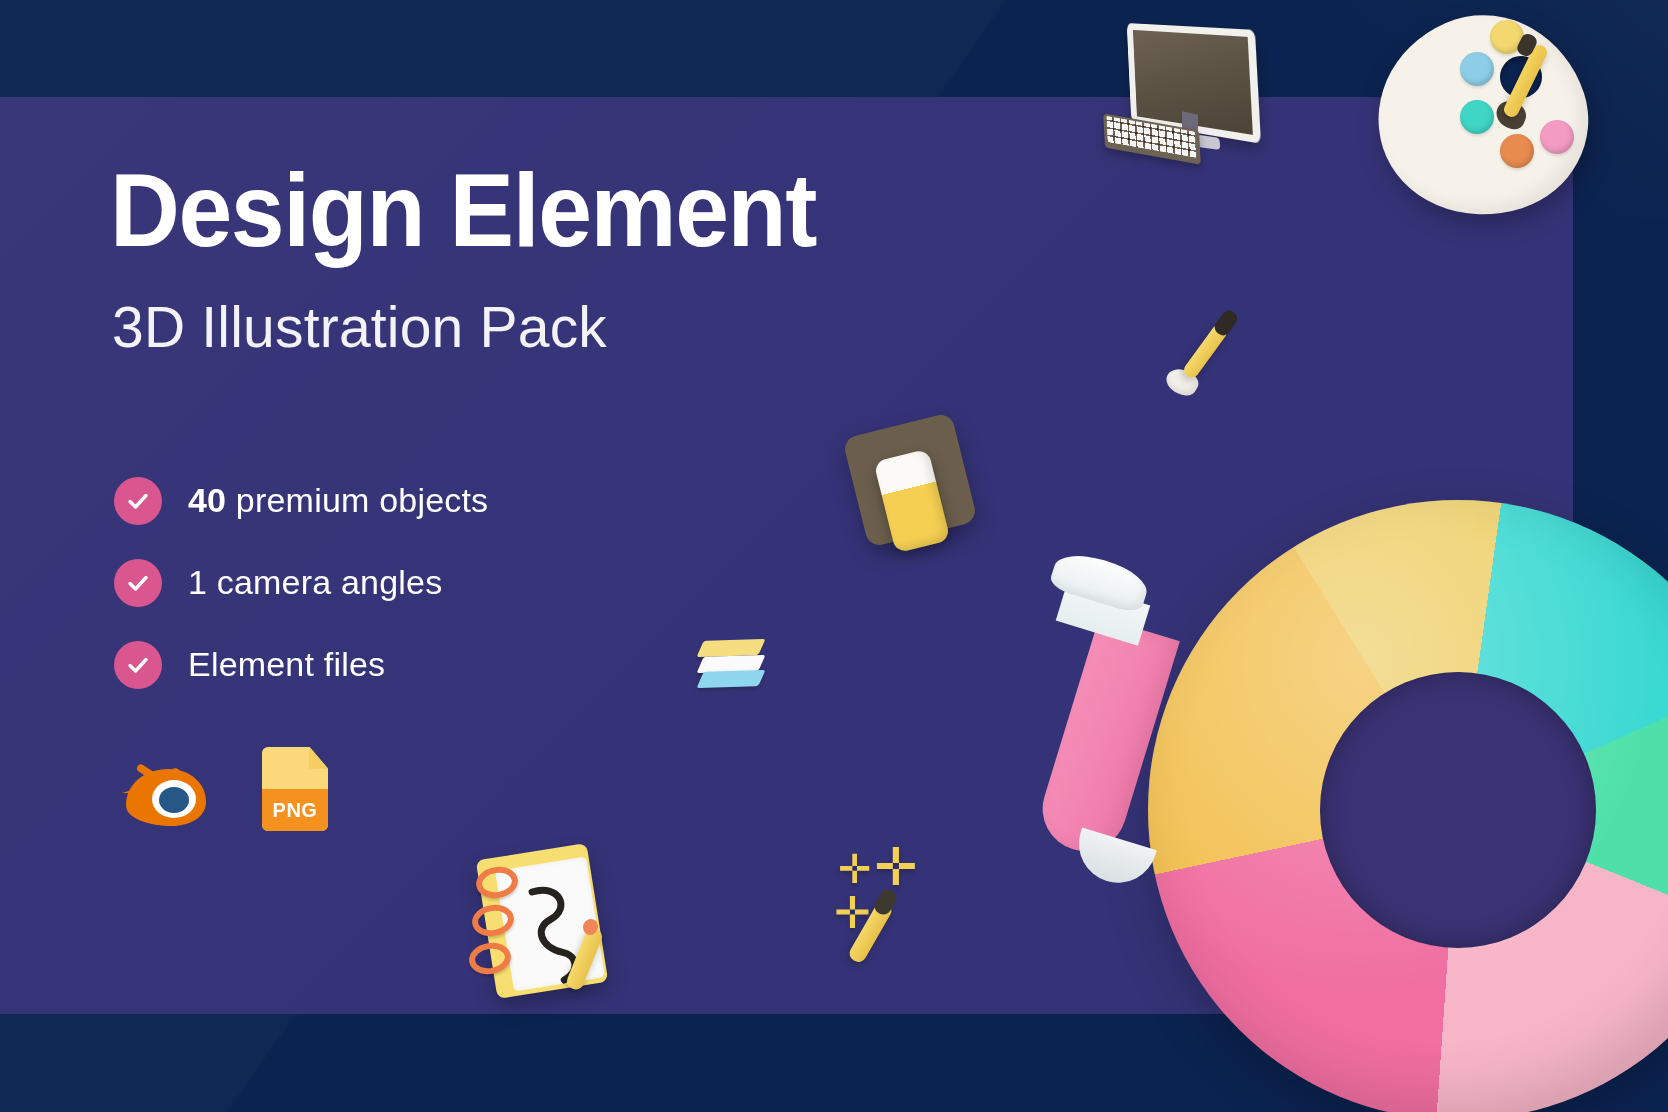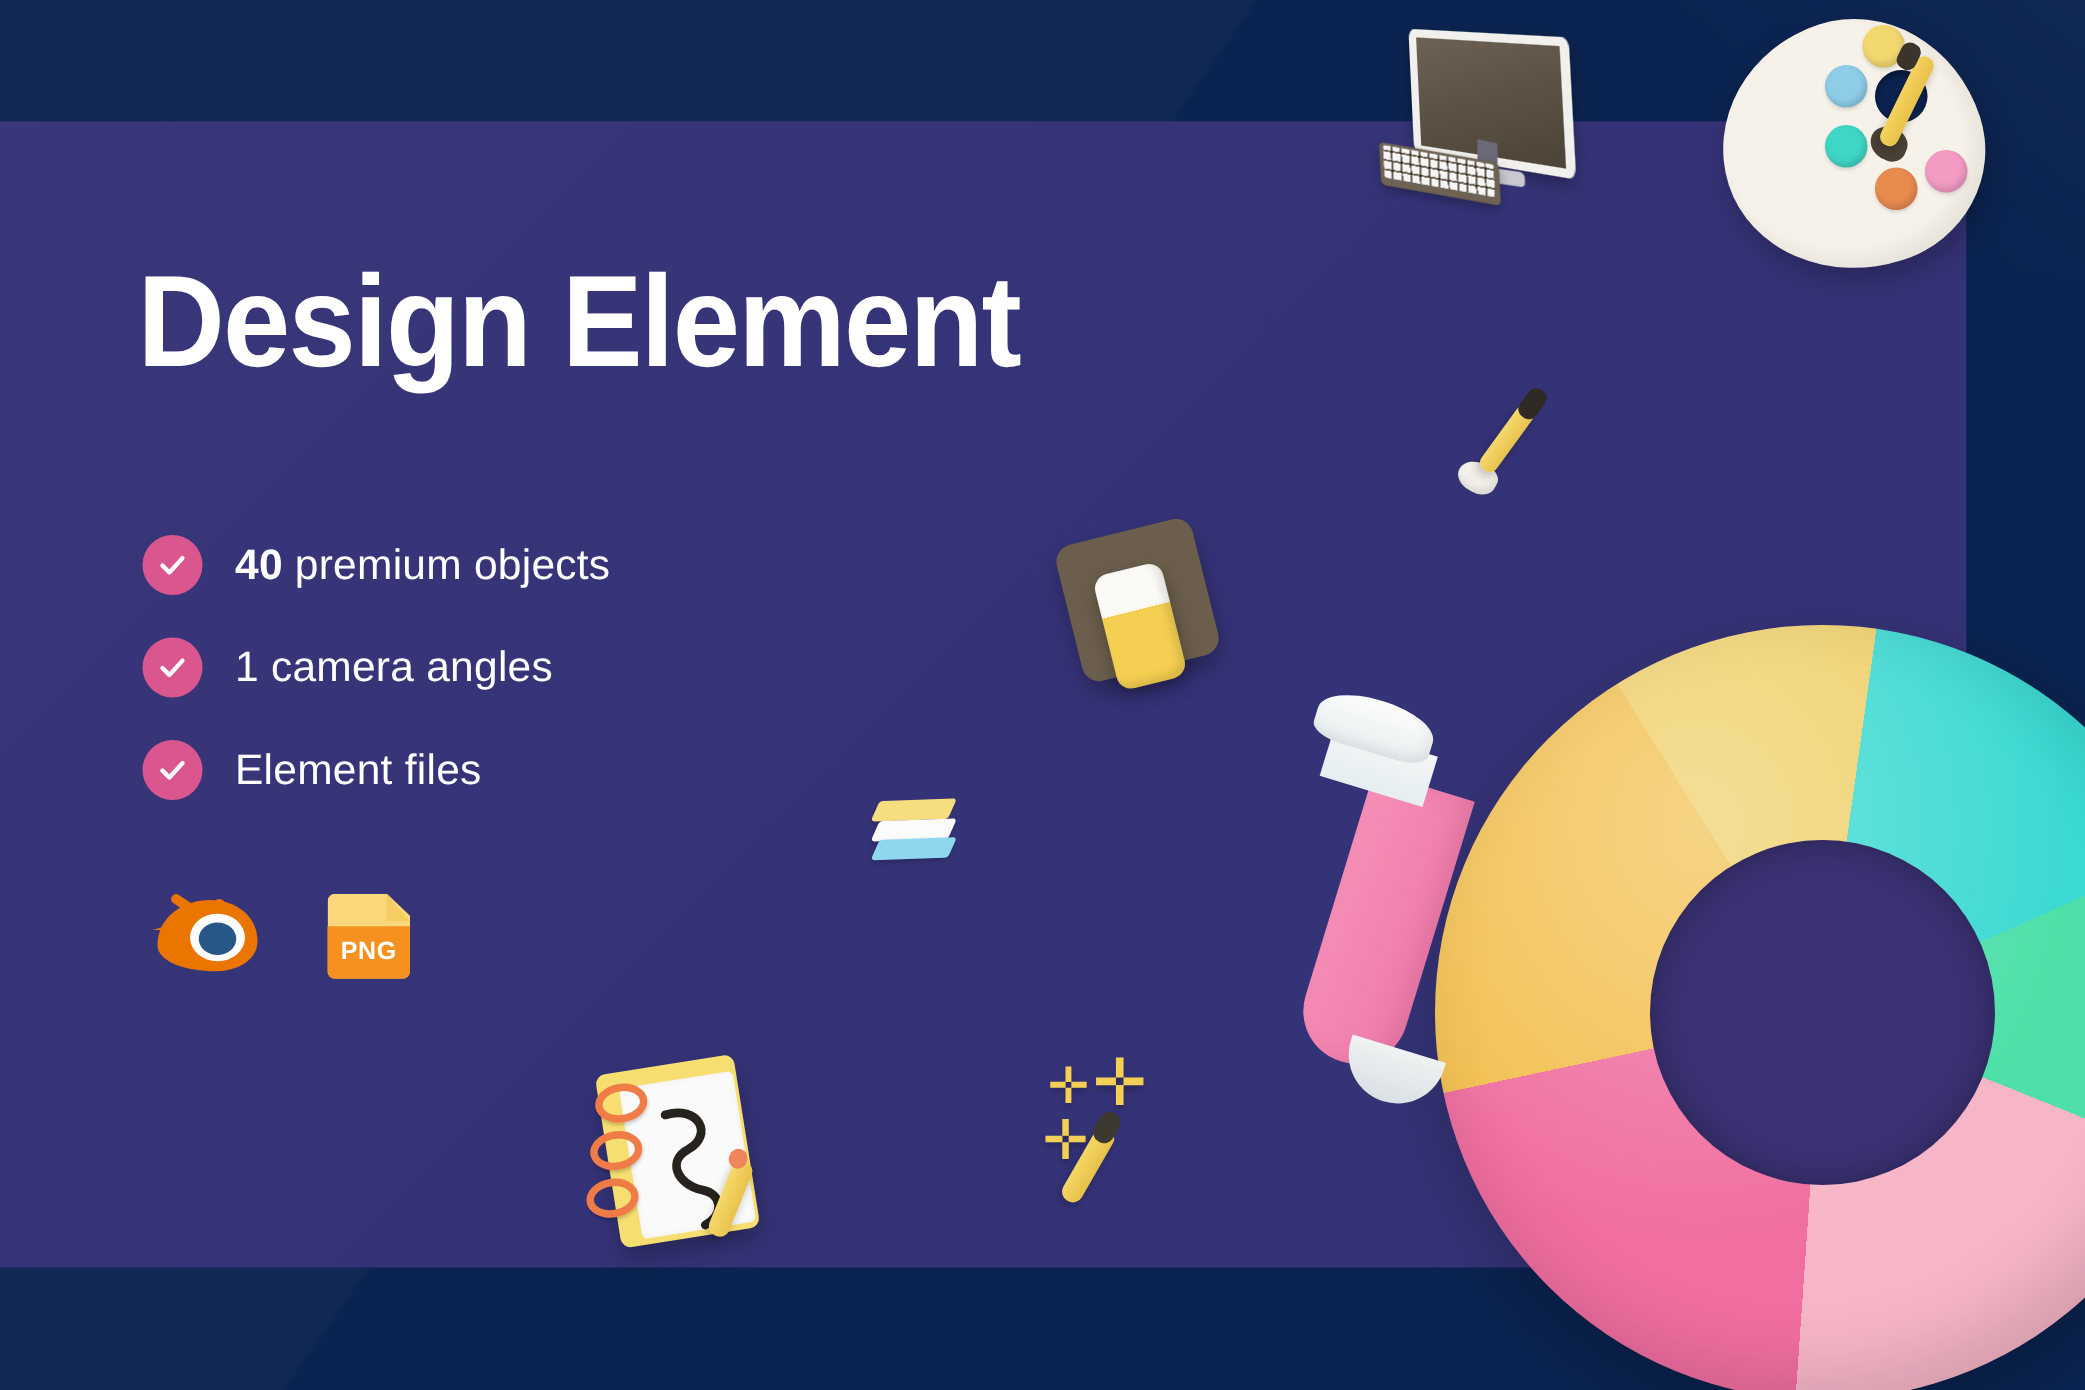--- a/index.html
+++ b/index.html
@@ -17,21 +17,21 @@
     background:linear-gradient(125deg, rgba(255,255,255,0.022) 0%, rgba(255,255,255,0.022) 41%, rgba(0,0,0,0.0) 41.2%, rgba(0,0,0,0.0) 100%);}
   .bg-diag2{position:absolute;right:-40px;top:-40px;width:420px;height:260px;
     background:linear-gradient(218deg, rgba(255,255,255,0.03), rgba(255,255,255,0) 60%);}
 
   
   .panel{position:absolute;left:0;top:97px;width:1573px;height:917px;background:#353377;}
   .panel-sheen{position:absolute;inset:0;
     background:linear-gradient(135deg, rgba(255,255,255,0.018), rgba(255,255,255,0) 55%);}
 
   
-  .content{position:absolute;left:110px;top:158px;width:960px;z-index:40;margin-top:48px;}
+  .content{position:absolute;left:110px;top:158px;width:960px;z-index:40;}
   .title{
     font-family:"Liberation Sans","DejaVu Sans",sans-serif;
     font-weight:700;font-size:104px;line-height:1.0;color:#ffffff;
     letter-spacing:-1.5px;transform:scaleX(0.93);transform-origin:left center;
     margin:0;white-space:nowrap;
   }
   .subtitle{
     font-weight:300;font-size:57px;line-height:1.1;color:#f2f2f7;margin:34px 0 0 2px;
     letter-spacing:0.2px;
   }
@@ -43,21 +43,21 @@
     display:flex;align-items:center;justify-content:center;flex:0 0 48px;
     margin-right:26px;
   }
   .tick svg{display:block;}
   .feat-text{font-size:34px;color:#ffffff;font-weight:300;letter-spacing:0.2px;white-space:nowrap;}
   .feat-text b{font-weight:700;}
 
   .logos{display:flex;align-items:flex-end;gap:50px;margin:58px 0 0 6px;}
 
   
-  .png-badge{position:relative;width:66px;height:68px;}
+  .png-badge{position:relative;width:66px;height:84px;}
   .png-top{position:absolute;inset:0;background:#fbd97a;border-radius:6px 6px 6px 6px;
     clip-path:polygon(0 0, 72% 0, 100% 26%, 100% 100%, 0 100%);}
   .png-fold{position:absolute;right:0;top:0;width:19px;height:22px;background:#f5cd63;
     clip-path:polygon(0 0,100% 100%,0 100%);}
   .png-band{position:absolute;left:0;bottom:0;width:100%;height:42px;background:#f5911e;border-radius:0 0 6px 6px;}
   .png-band span{position:absolute;left:0;right:0;top:50%;transform:translateY(-50%);
     text-align:center;color:#fff;font-weight:700;font-size:20px;letter-spacing:0.5px;}
 
   
   .obj{position:absolute;}
@@ -264,20 +264,21 @@
     <div class="spark sp-a">✛</div>
     <div class="spark sp-b">✛</div>
     <div class="spark sp-c">✛</div>
     <div class="wand-stick"></div>
     <div class="wand-tip"></div>
   </div>
 
   <div class="content">
 
     <h1 class="title">Design Element</h1>
+    <div class="subtitle">3D Illustration Pack</div>
 
     <ul class="features">
 
       <li class="feat">
         <span class="tick">
           <svg width="26" height="26" viewBox="0 0 26 26">
               <path d="M5 13.5 L10.5 19 L21 7.5" fill="none" stroke="#ffffff" stroke-width="3.4" stroke-linecap="round" stroke-linejoin="round"></path>
             </svg>
         </span>
         <span class="feat-text"><b>40</b><span> premium objects</span></span>

